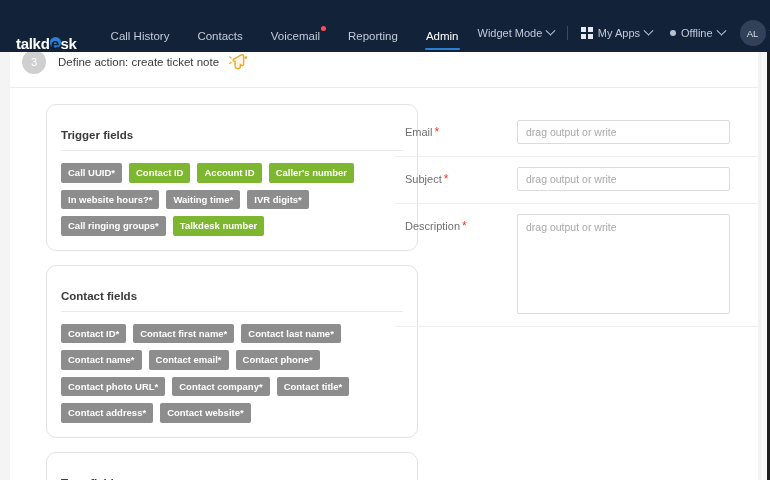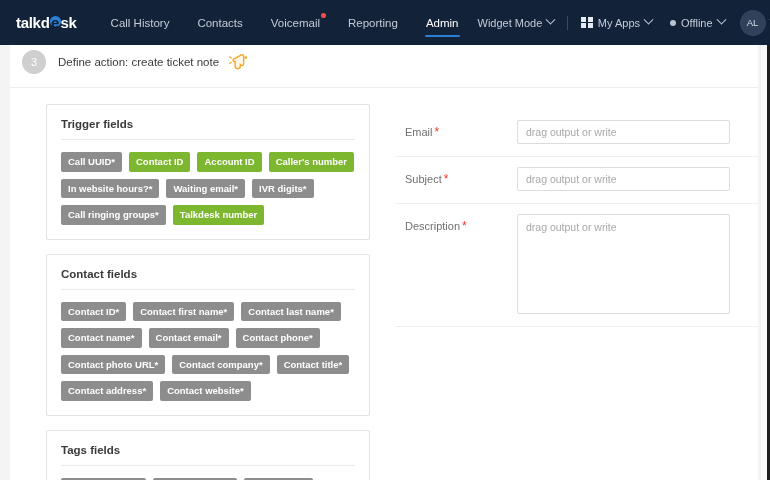--- a/index.html
+++ b/index.html
@@ -7,23 +7,23 @@
     width: 770px; height: 480px;
     font-family: "Liberation Sans", sans-serif;
     background: #f4f4f4;
     overflow: hidden;
   }
 
   .app { position: relative; width: 770px; height: 480px; background: #f4f4f4; }
 
   
   .navbar {
-    position: absolute; top: 0; left: 0; width: 770px; height: 45px;
+    position: absolute; top: 0; left: 0; width: 770px; height: 52px;
     background: #122238;
-    display: flex; align-items: center;
+    display: flex; align-items: flex-end;
     padding: 0 12px 0 16px;
     z-index: 20;
   }
   .logo {
     color: #ffffff; font-size: 15px; font-weight: 700;
     letter-spacing: -0.3px; position: relative; white-space: nowrap;
   }
   .logo .lo-e {
     display: inline-block; position: relative; color: #0d2033;
     width: 11px; text-align: center;
@@ -102,23 +102,23 @@
   
   .content {
     position: absolute; top: 88px; left: 10px; width: 748px; height: 392px;
     background: #ffffff;
     display: flex;
   }
   .col-left { width: 385px; padding: 16px 0 0 36px; }
   .col-right { flex: 1; padding: 22px 0 0 0; }
 
   .panel {
-    width: 324px; background: #ffffff;
-    border: 1px solid #e3e3e3; border-radius: 2px;
-    padding: 13px 14px 14px 14px; margin-bottom: 14px;
+    width: 372px; background: #ffffff;
+    border: 1px solid #e3e3e3; border-radius: 10px;
+    padding: 24px 14px 14px 14px; margin-bottom: 14px;
   }
   .panel-title {
     color: #3a3a3a; font-size: 11.5px; font-weight: 700;
     padding-bottom: 9px; border-bottom: 1px solid #eaeaea;
     margin-bottom: 12px;
   }
   .tags { display: flex; flex-wrap: wrap; gap: 7px 7px; }
   .tag {
     color: #ffffff; font-size: 9.5px; font-weight: 700;
     padding: 5px 7px 5px 7px; border-radius: 2px;
@@ -246,21 +246,21 @@
     <div class="col-left">
 
       <div class="panel">
         <div class="panel-title">Trigger fields</div>
         <div class="tags">
           <span class="tag gray">Call UUID*</span>
           <span class="tag green">Contact ID</span>
           <span class="tag green">Account ID</span>
           <span class="tag green">Caller's number</span>
           <span class="tag gray">In website hours?*</span>
-          <span class="tag gray">Waiting email*</span>
+          <span class="tag gray">Waiting time*</span>
           <span class="tag gray">IVR digits*</span>
           <span class="tag gray">Call ringing groups*</span>
           <span class="tag green">Talkdesk number</span>
         </div>
       </div>
 
       <div class="panel">
         <div class="panel-title">Contact fields</div>
         <div class="tags">
           <span class="tag gray">Contact ID*</span>

